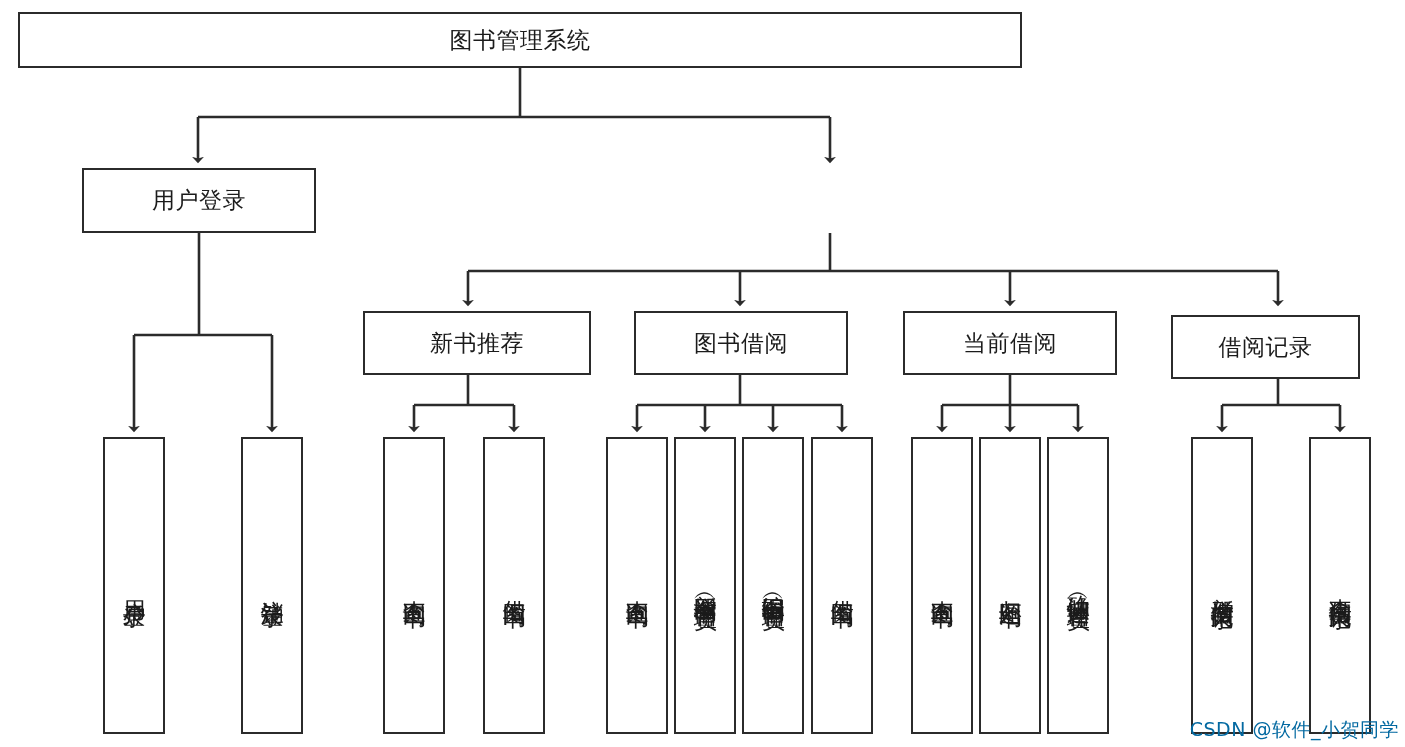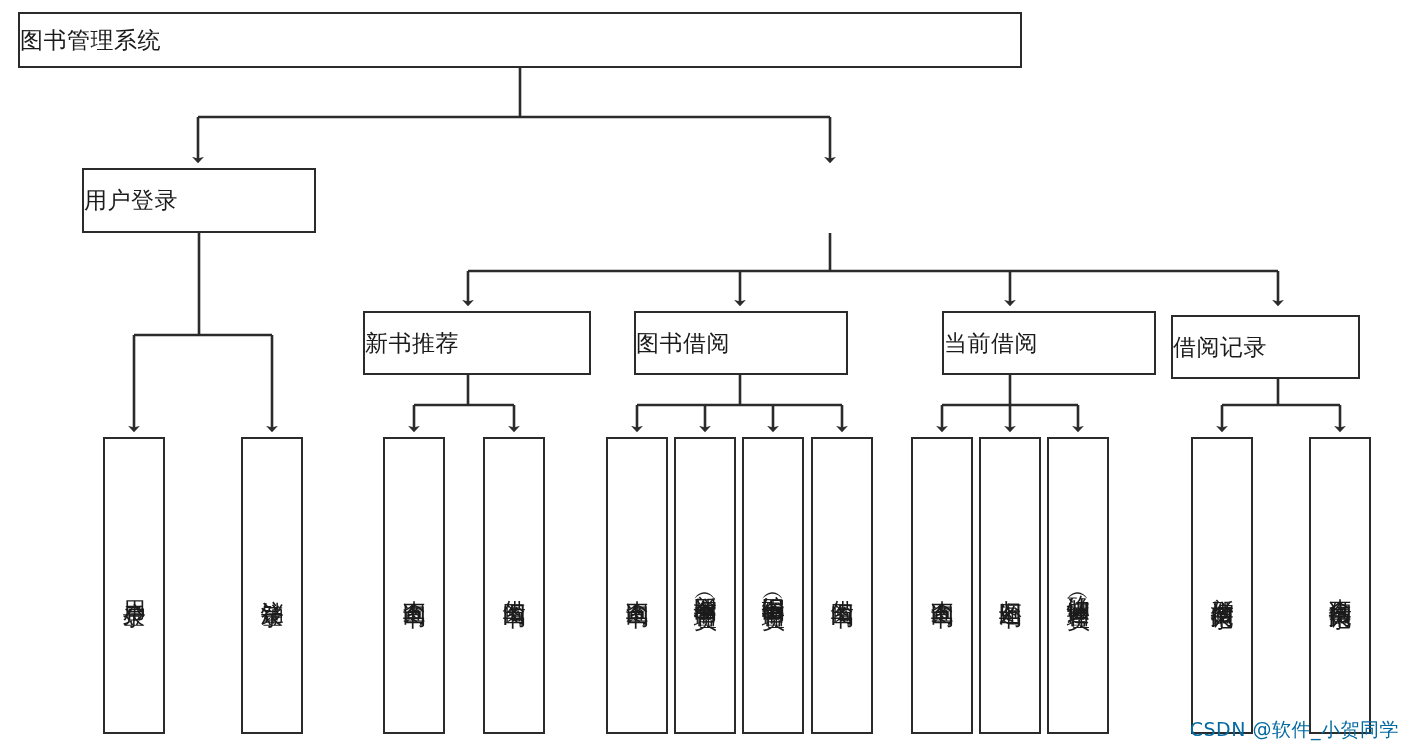--- a/index.html
+++ b/index.html
@@ -12,20 +12,21 @@
   #stage{position:relative;width:1405px;height:747px;}
   svg#wires{position:absolute;left:0;top:0;width:1405px;height:747px;}
 
   .node{
     position:absolute;
     box-sizing:border-box;
     border:2px solid #2b2b2b;
     background:#ffffff;
     display:flex;
     align-items:center;
+    justify-content:center;
     color:#1b1b1b;
   }
   .node .label{
     display:block;
     text-align:center;
     line-height:1.08;
     letter-spacing:0.5px;
   }
   .node.horiz .label{
     font-size:23px;
@@ -119,21 +120,21 @@
   <div class="node horiz" style="left:82px;top:168px;width:234px;height:65px;">
     <span class="label">用户登录</span>
   </div>
 
   <div class="node horiz" style="left:363px;top:311px;width:228px;height:64px;">
     <span class="label">新书推荐</span>
   </div>
   <div class="node horiz" style="left:634px;top:311px;width:214px;height:64px;">
     <span class="label">图书借阅</span>
   </div>
-  <div class="node horiz" style="left:942px;top:311px;width:214px;height:64px;">
+  <div class="node horiz" style="left:903px;top:311px;width:214px;height:64px;">
     <span class="label">当前借阅</span>
   </div>
   <div class="node horiz" style="left:1171px;top:315px;width:189px;height:64px;">
     <span class="label">借阅记录</span>
   </div>
 
   <div class="node vert" style="left:103px;top:437px;width:62px;height:297px;">
     <span class="label">用户登录</span>
   </div>
   <div class="node vert" style="left:241px;top:437px;width:62px;height:297px;">

